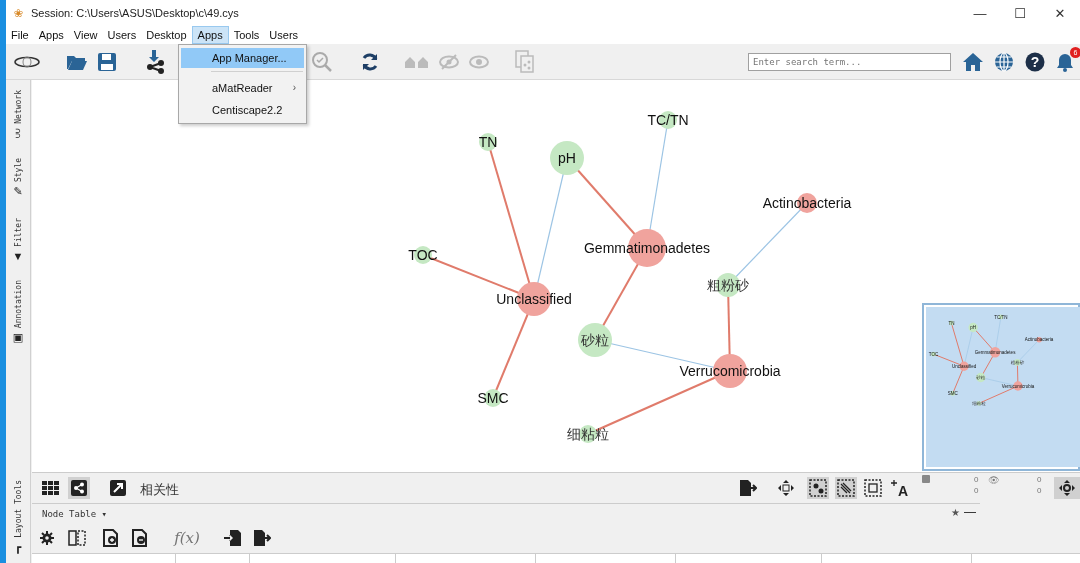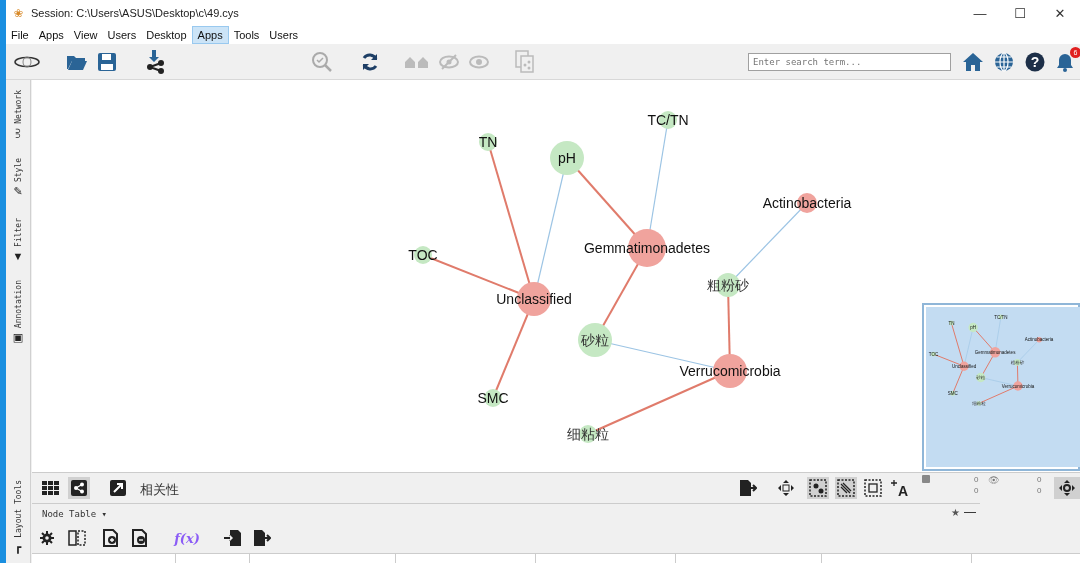--- a/index.html
+++ b/index.html
@@ -172,20 +172,33 @@
     </div>
     <div class="tb" style="left:1046px;">
       <svg width="20" height="20" viewBox="0 0 20 20">
           <path d="M10 2a6 6 0 0 0-6 6v5l-2 3h16l-2-3V8a6 6 0 0 0-6-6z" fill="#2a6496"></path>
           <circle cx="10" cy="18" r="2" fill="#2a6496"></circle>
         </svg>
       <span class="badge">6</span>
     </div>
   </div>
 
+  <div class="dropdown">
+    <div class="dd-item hl" style="top:3px;">
+      <span>App Manager...</span>
+    </div>
+    <div class="dd-sep"></div>
+    <div class="dd-item" style="top:33px;">
+      <span>aMatReader</span>
+      <span class="dd-arrow">›</span>
+    </div>
+    <div class="dd-item" style="top:55px;">
+      <span>Centiscape2.2</span>
+    </div>
+  </div>
 
   <div class="left-panel">
     <div class="vtab" style="top:10px;">
       <span class="vlabel">Network</span>
       <span class="vicon">⫖</span>
     </div>
     <div class="vtab" style="top:78px;">
       <span class="vlabel">Style</span>
       <span class="vicon">✎</span>
     </div>
@@ -395,21 +408,21 @@
           <path d="M7 11h4M9 9v4" stroke="#fff" stroke-width="1.3"></path>
         </svg>
     </div>
     <div class="tt" style="left:97px;">
       <svg width="16" height="18" viewBox="0 0 16 18">
           <path d="M1 1h9l4 4v12H1z" fill="none" stroke="#222" stroke-width="2"></path>
           <circle cx="9" cy="11" r="4" fill="#222"></circle>
           <path d="M7 11h4" stroke="#fff" stroke-width="1.3"></path>
         </svg>
     </div>
-    <div class="tt" style="left:140px; width:30px; color:#8b5cf6; font-style:italic; font-family:'DejaVu Serif', serif; font-size:13px;font-weight:bold;">f(x)</div>
+    <div class="tt" style="left:140px; width:30px; color:#737373; font-style:italic; font-family:'DejaVu Serif', serif; font-size:15px;">f(x)</div>
     <div class="tt" style="left:190px;">
       <svg width="18" height="18" viewBox="0 0 18 18">
           <path d="M6 1h8l3 3v13H6z" fill="#222"></path>
           <path d="M0 9h9M6 6l3 3-3 3" stroke="#222" stroke-width="2" fill="none"></path>
           <path d="M9 9l-3-3v6z" fill="#f0f0f0"></path>
         </svg>
     </div>
     <div class="tt" style="left:219px;">
       <svg width="18" height="18" viewBox="0 0 18 18">
           <path d="M1 1h8l3 3v13H1z" fill="#222"></path>

